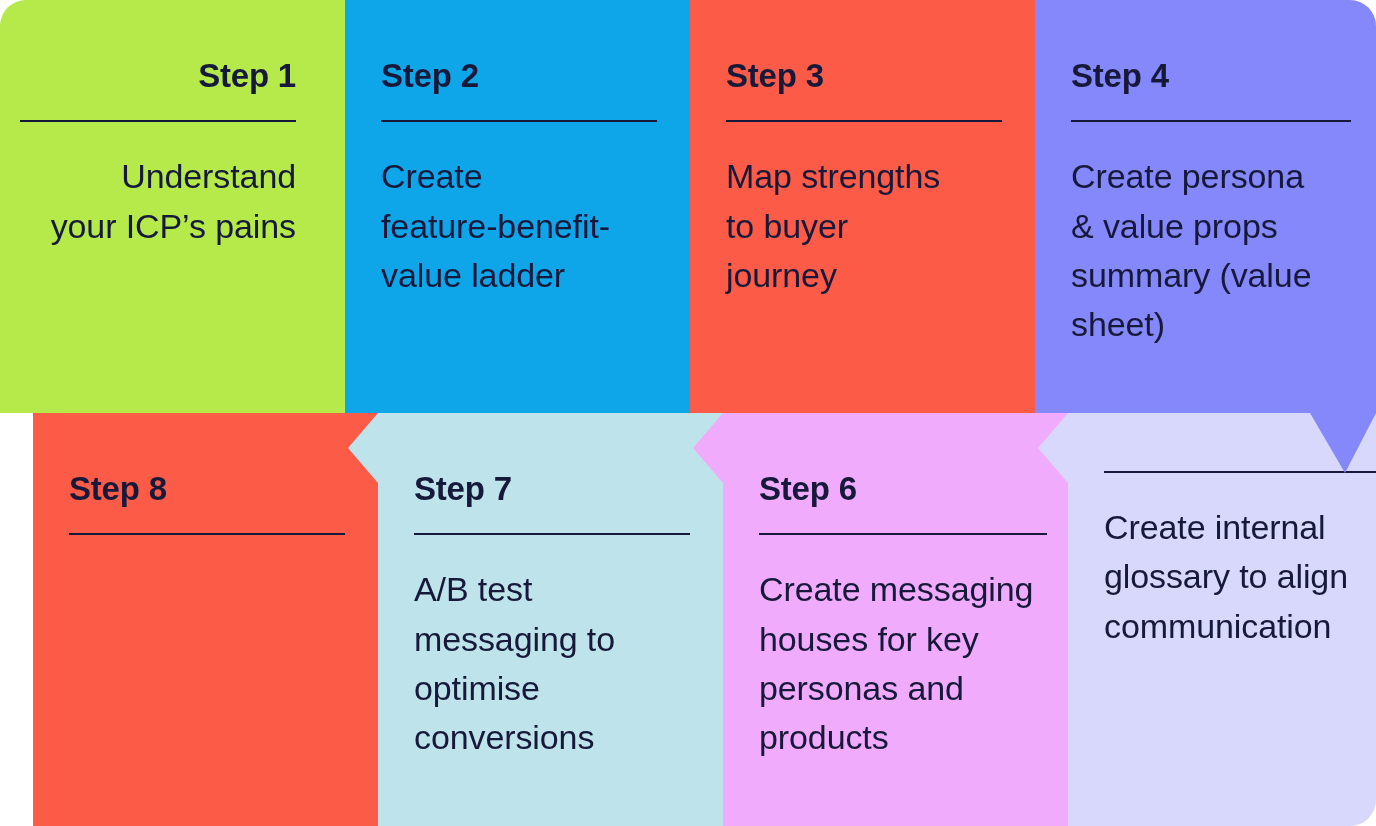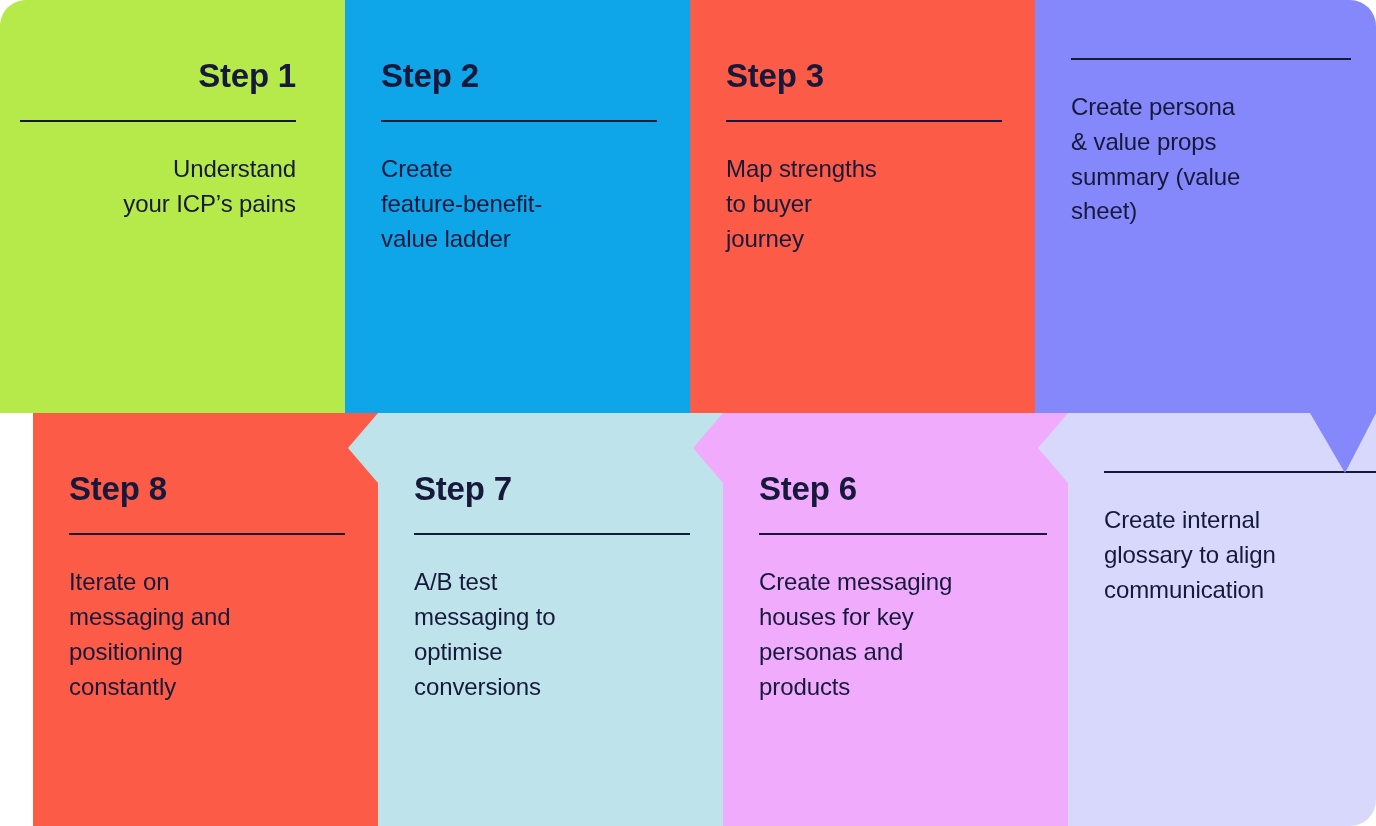--- a/index.html
+++ b/index.html
@@ -55,21 +55,21 @@
     white-space: nowrap;
   }
 
   .divider {
     height: 0;
     border-top: 2px solid #17193a;
     margin: 0 0 30px 0;
   }
 
   .step-desc {
-    font-size: 24px;
+    font-size: 34px;
     font-weight: 400;
     color: #17193a;
     line-height: 1.45;
     letter-spacing: -0.1px;
     margin: 0;
     white-space: pre-line;
   }
 
   
   
@@ -147,40 +147,37 @@
         <div class="step-label">Step 3</div>
         <div class="divider"></div>
         <div class="step-desc">Map strengths
 to buyer
 journey</div>
       </div>
     </div>
 
     <div class="card t4" style="background: rgb(132, 136, 251);">
       <div class="card-content">
+        <div class="step-label">Step 4</div>
         <div class="divider"></div>
         <div class="step-desc">Create persona
 &amp; value props
 summary (value
 sheet)</div>
       </div>
     </div>
 
   </div>
 
   <div class="row row-bottom">
 
     <div class="card b8" style="background: rgb(252, 91, 71);">
       <div class="card-content">
         <div class="step-label">Step 8</div>
         <div class="divider"></div>
-        <div class="step-desc">Iterate on
-messaging and
-positioning
-constantly</div>
       </div>
     </div>
 
     <div class="card b7" style="background: rgb(191, 227, 234);">
       <div class="card-content">
         <div class="step-label">Step 7</div>
         <div class="divider"></div>
         <div class="step-desc">A/B test
 messaging to
 optimise

